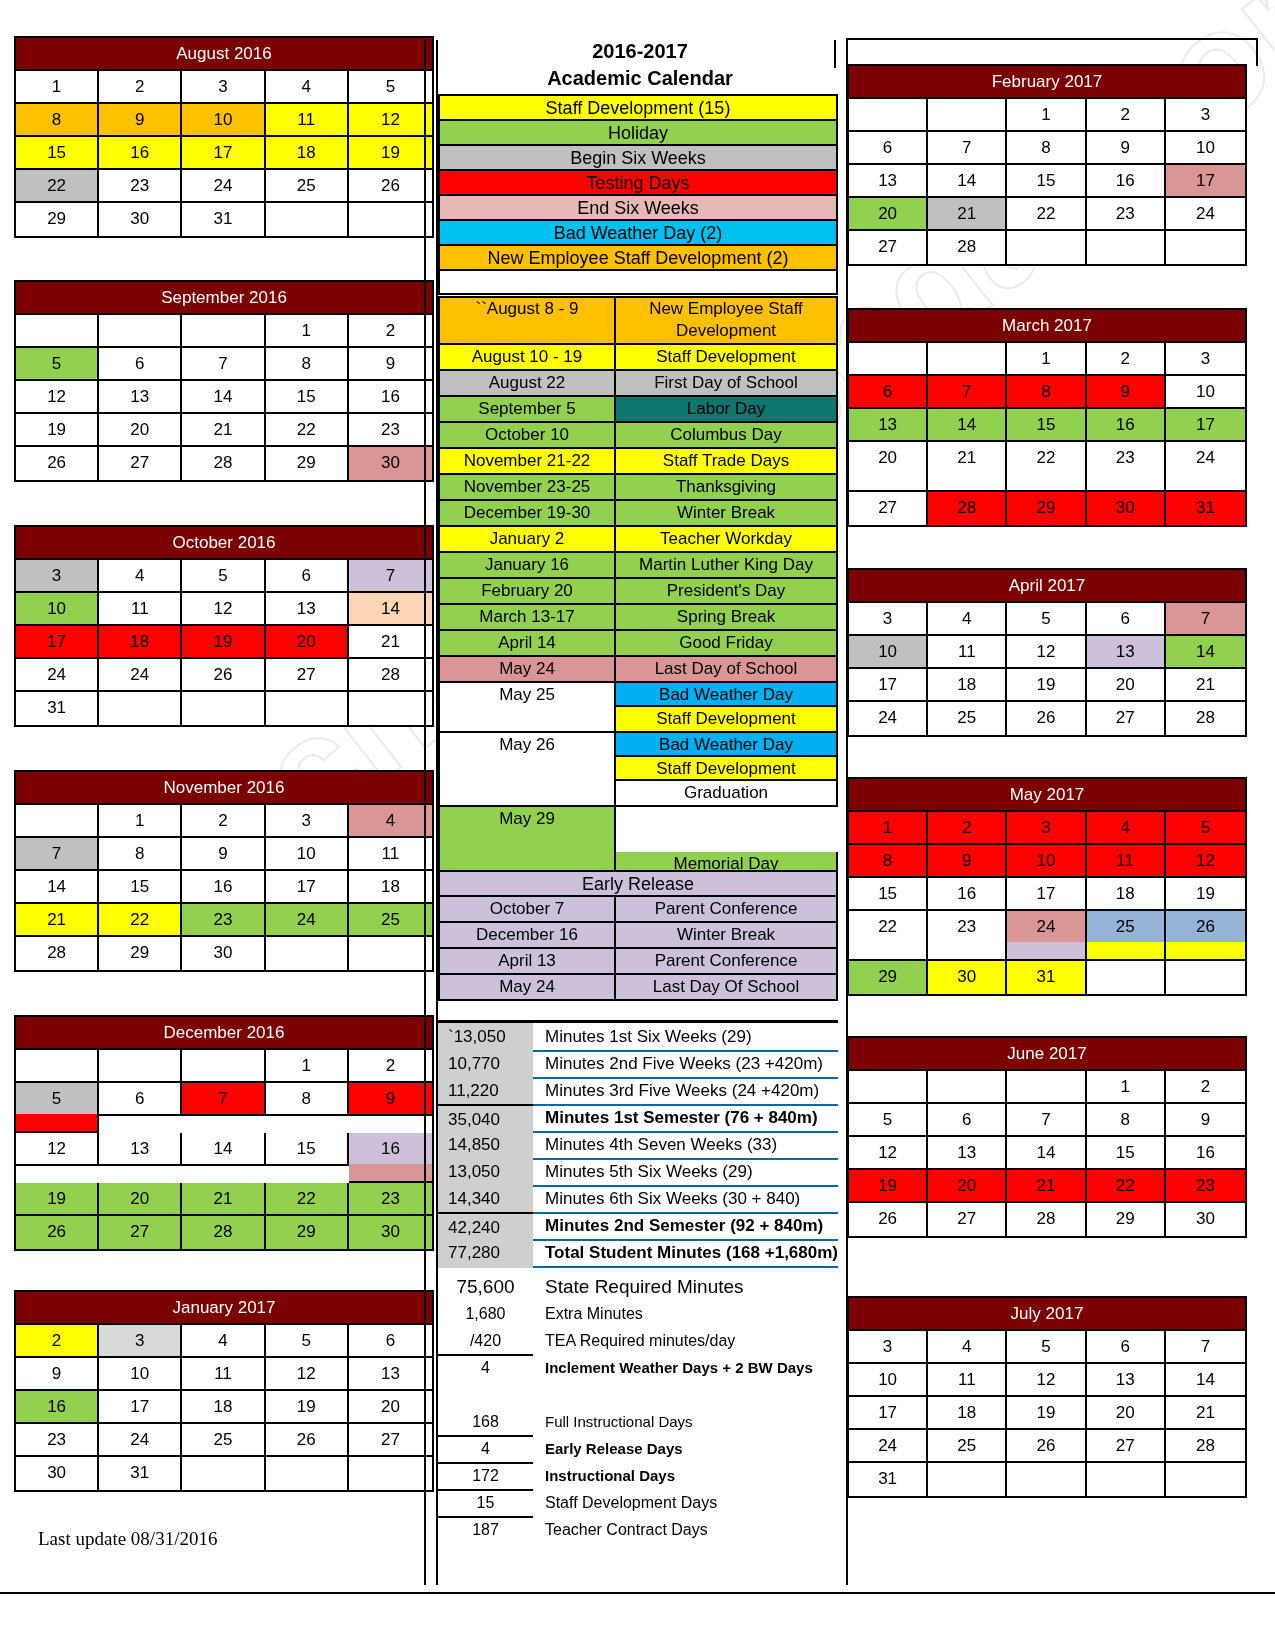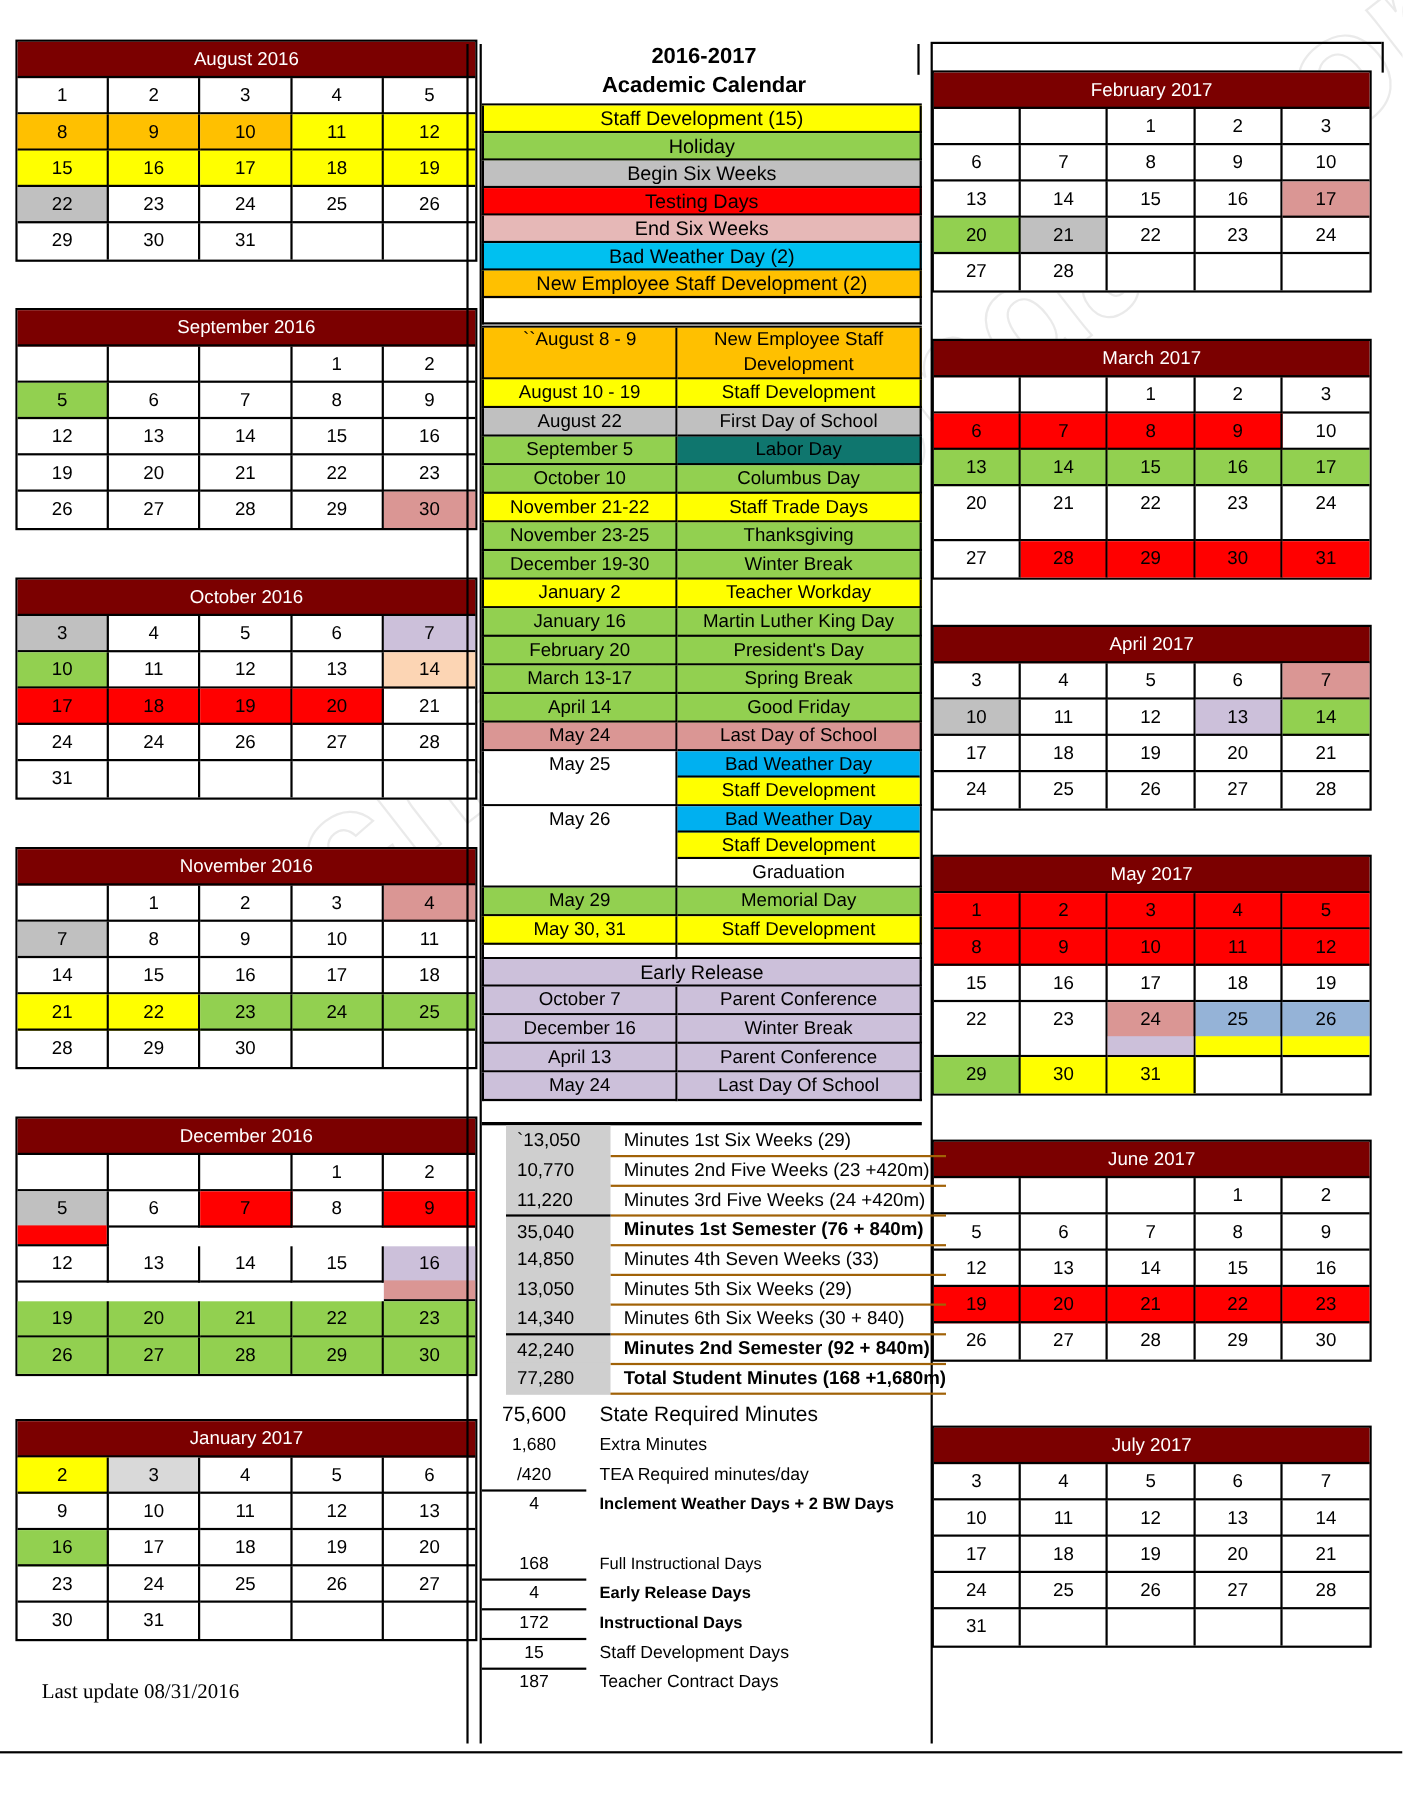--- a/index.html
+++ b/index.html
@@ -12,21 +12,21 @@
   .cal .cell .num { display: block; height: 33px; line-height: 31px; }
   .cal .cell .sub { position: absolute; left: 0; right: 0; bottom: 0; }
   .mid { position: absolute; left: 438px; width: 400px; }
   .title { position: absolute; left: 440px; top: 38px; width: 400px; text-align: center; font-weight: bold; font-size: 20px; line-height: 27px; }
   .legend-row { height: 25px; line-height: 24px; text-align: center; font-size: 18px; border-bottom: 2px solid #000; border-left: 2px solid #000; border-right: 2px solid #000; }
   .ev-row { display: grid; grid-template-columns: 178px 222px; font-size: 17px; text-align: center; }
   .ev-row > div { border-bottom: 2px solid #000; border-right: 2px solid #000; line-height: 24px; }
   .ev-row > div:first-child { border-left: 2px solid #000; }
   .min-row { display: grid; grid-template-columns: 95px 305px; font-size: 17px; height: 27px; line-height: 27px; }
   .min-row .v { background: #cfcfcf; padding-left: 10px; }
-  .min-row .l { padding-left: 12px; border-bottom: 2px solid #a16207; white-space: nowrap; }
+  .min-row .l { padding-left: 12px; border-bottom: 2px solid #0369a1; white-space: nowrap; }
   .sum-row { display: grid; grid-template-columns: 95px 305px; font-size: 16px; height: 27px; line-height: 27px; }
   .sum-row .v { text-align: center; }
   .sum-row .l { padding-left: 12px; white-space: nowrap; }
   .vline { position: absolute; background: #000; width: 2px; }
   .hline { position: absolute; background: #000; height: 2px; }
   .footer { position: absolute; left: 38px; top: 1528px; font-family: "Liberation Serif", serif; font-size: 19px; }
   .watermark { position: absolute; left: 160px; top: 780px; font-size: 150px; font-weight: bold; color: rgba(255,255,255,0.35); -webkit-text-stroke: 2px rgba(220,220,220,0.6); transform: rotate(-38deg); transform-origin: left top; pointer-events: none; white-space: nowrap; }
 </style>
 </head>
 <body>
@@ -1077,21 +1077,21 @@
     <div class="ev-row">
       <div style="background: rgb(255, 255, 255);">May 26</div>
       <div style="padding: 0px; border-bottom: 2px solid rgb(0, 0, 0);">
         <div style="background: rgb(0, 176, 240); height: 24px; line-height: 24px; border-bottom: 2px solid rgb(0, 0, 0);">Bad Weather Day</div>
         <div style="background: rgb(255, 255, 0); height: 24px; line-height: 24px; border-bottom: 2px solid rgb(0, 0, 0);">Staff Development</div>
         <div style="background: rgb(255, 255, 255); height: 24px; line-height: 24px;">Graduation</div>
       </div>
     </div>
     <div class="ev-row">
       <div style="background: rgb(146, 208, 80);">May 29</div>
-      <div style="background: rgb(146, 208, 80);">Memorial Day</div>
+      <div style="background: rgb(146, 208, 80); margin-top: 45px;">Memorial Day</div>
     </div>
     <div class="ev-row">
       <div style="background: rgb(255, 255, 0);">May 30, 31</div>
       <div style="background: rgb(255, 255, 0);">Staff Development</div>
     </div>
     <div class="ev-row">
       <div style="height:24px;background:#fff"></div>
       <div style="height:24px;background:#fff"></div>
     </div>
   </div>
@@ -1109,21 +1109,21 @@
     <div class="ev-row">
       <div style="background: rgb(204, 192, 218);">April 13</div>
       <div style="background: rgb(204, 192, 218);">Parent Conference</div>
     </div>
     <div class="ev-row">
       <div style="background: rgb(204, 192, 218);">May 24</div>
       <div style="background: rgb(204, 192, 218);">Last Day Of School</div>
     </div>
   </div>
 
-<div class="mid" id="minutes" style="top:1020px;border-top:3px solid #000;padding-left:22px;">
+<div class="mid" id="minutes" style="top:1020px;border-top:3px solid #000;">
     <div class="min-row">
       <div class="v">`13,050</div>
       <div class="l">Minutes 1st  Six Weeks  (29)</div>
     </div>
     <div class="min-row">
       <div class="v">10,770</div>
       <div class="l"> Minutes 2nd Five Weeks (23 +420m)</div>
     </div>
     <div class="min-row">
       <div class="v">11,220</div>

